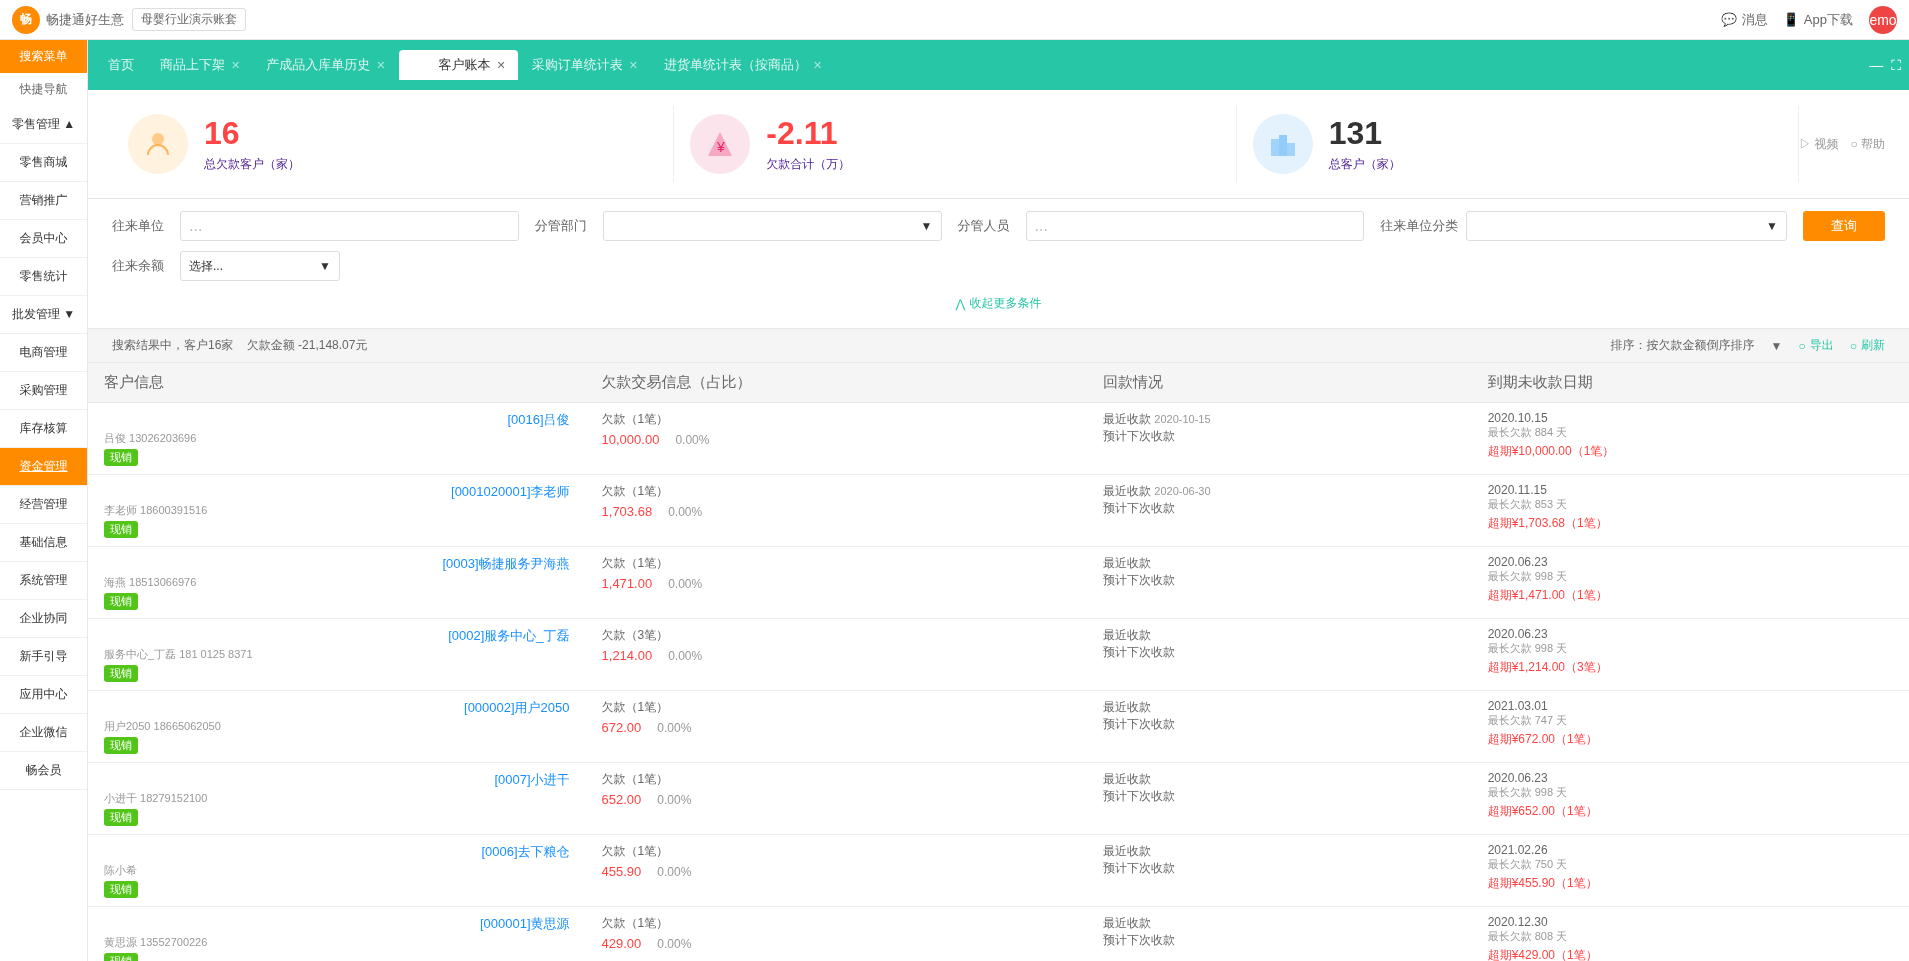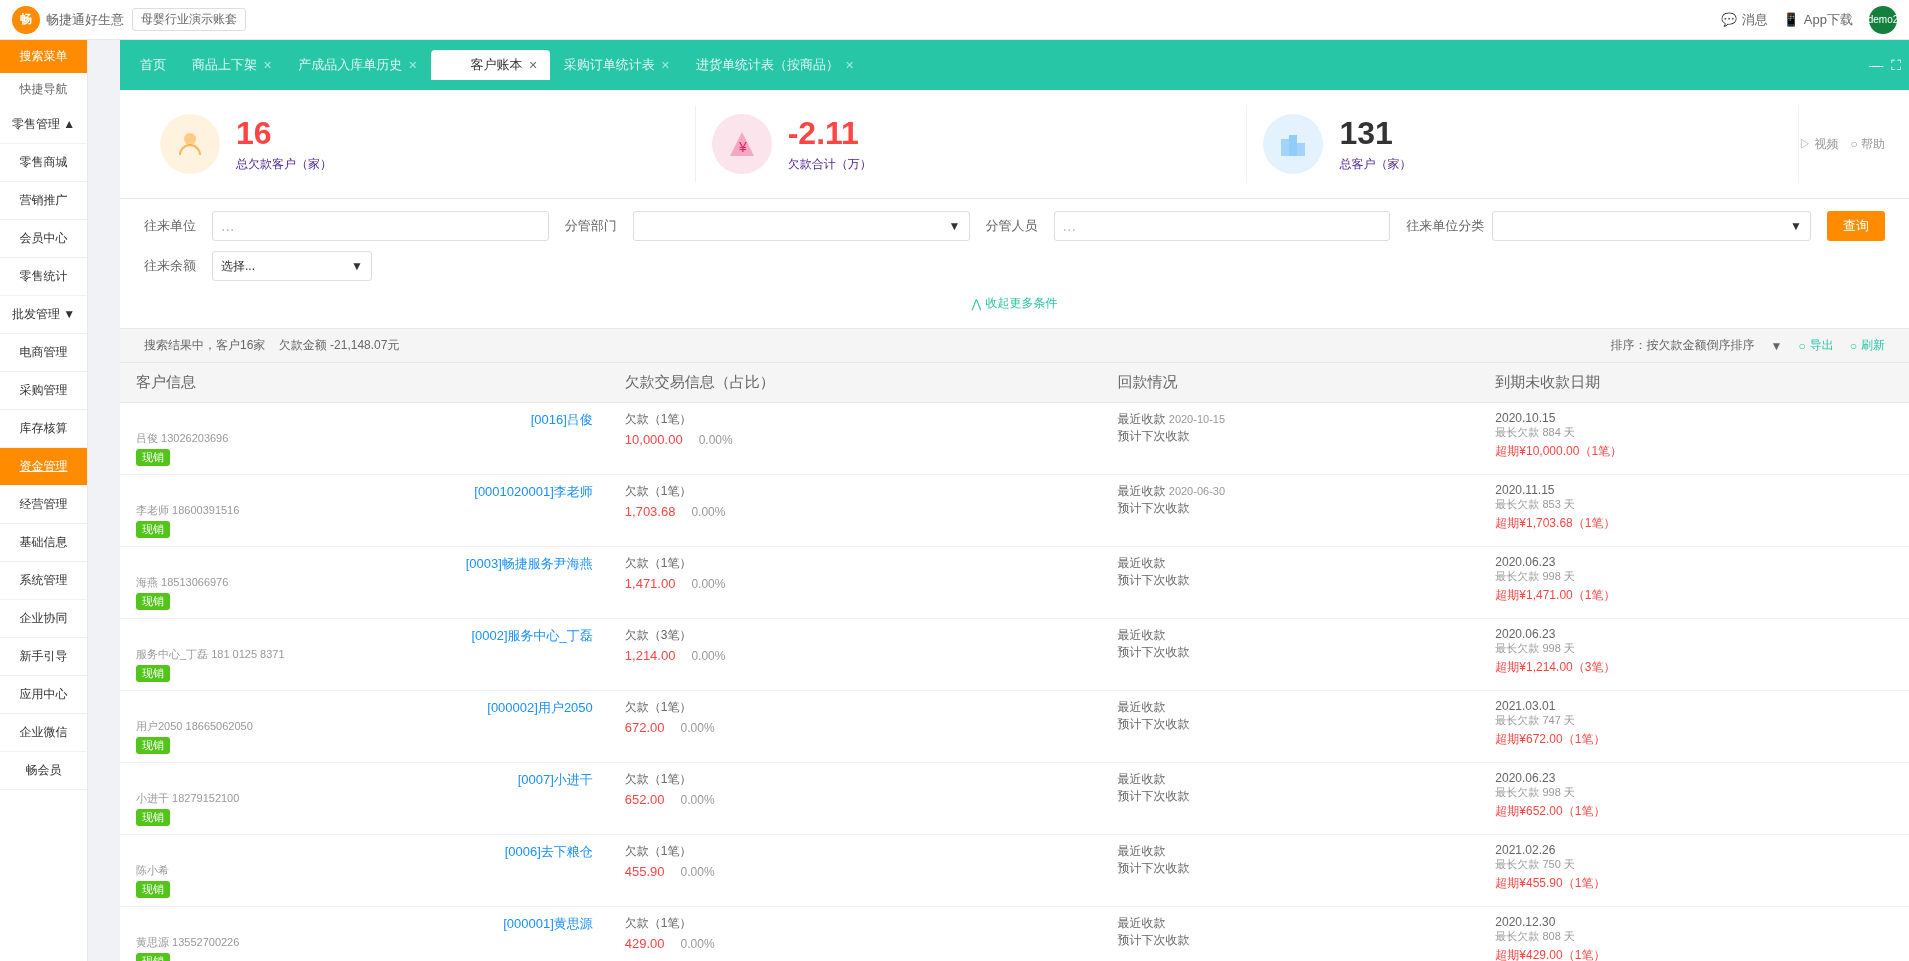--- a/index.html
+++ b/index.html
@@ -8,23 +8,23 @@
     
     .app-container { display: flex; flex-direction: column; height: 961px; overflow: hidden; }
     .top-bar { height: 40px; background: #fff; display: flex; align-items: center; padding: 0 12px; border-bottom: 1px solid #e8e8e8; justify-content: space-between; }
     .top-bar-left { display: flex; align-items: center; gap: 8px; }
     .logo-area { display: flex; align-items: center; gap: 6px; }
     .logo-icon { width: 28px; height: 28px; background: #ff8c00; border-radius: 50%; display: flex; align-items: center; justify-content: center; color: white; font-size: 12px; font-weight: bold; }
     .app-name { font-size: 13px; color: #666; }
     .store-selector { font-size: 12px; color: #666; padding: 2px 8px; border: 1px solid #ddd; border-radius: 3px; cursor: pointer; }
     .top-bar-right { display: flex; align-items: center; gap: 16px; font-size: 13px; color: #666; }
     .top-bar-right span { cursor: pointer; display: flex; align-items: center; gap: 4px; }
-    .avatar { width: 28px; height: 28px; border-radius: 50%; background: #15803d; display: flex; align-items: center; justify-content: center; color: white; font-size: 10px; }
-
-    .main-layout { display: flex; flex: 1; overflow: hidden; gap: 32px; }
+    .avatar { width: 28px; height: 28px; border-radius: 50%; background: #ef4444; display: flex; align-items: center; justify-content: center; color: white; font-size: 14px; }
+
+    .main-layout { display: flex; flex: 1; overflow: hidden; }
 
     
     .sidebar { width: 88px; background: #fff; border-right: 1px solid #e8e8e8; display: flex; flex-direction: column; overflow-y: auto; }
     .sidebar-search { padding: 8px 6px; background: #ff8c00; color: white; text-align: center; font-size: 12px; cursor: pointer; }
     .sidebar-item { padding: 10px 4px; text-align: center; font-size: 12px; color: #333; cursor: pointer; border-bottom: 1px solid #f0f0f0; }
     .sidebar-item.active { background: #ff8c00; color: white; text-decoration: underline; }
     .quick-nav { padding: 8px 6px; text-align: center; font-size: 12px; color: #666; cursor: pointer; }
 
     
     .tab-bar { height: 50px; background: #26c6a6; display: flex; align-items: center; padding: 0 8px; gap: 2px; position: relative; }
@@ -54,21 +54,21 @@
 
     
     .filter-area { background: #fff; padding: 12px 24px; border-bottom: 1px solid #e8e8e8; }
     .filter-row { display: flex; gap: 16px; align-items: center; margin-bottom: 10px; }
     .filter-item { display: flex; align-items: center; gap: 8px; flex: 1; }
     .filter-label { font-size: 13px; color: #666; white-space: nowrap; min-width: 60px; }
     .filter-input { flex: 1; height: 30px; border: 1px solid #ddd; border-radius: 3px; padding: 0 8px; font-size: 12px; display: flex; align-items: center; justify-content: space-between; cursor: pointer; position: relative; }
     .filter-input span { color: #bbb; }
     .filter-select { flex: 1; height: 30px; border: 1px solid #ddd; border-radius: 3px; padding: 0 8px; font-size: 12px; display: flex; align-items: center; justify-content: space-between; cursor: pointer; }
     .filter-dots { color: #bbb; font-size: 16px; cursor: pointer; }
-    .query-btn { background: #ff8c00; color: white; border: none; padding: 6px 16px; border-radius: 3px; cursor: pointer; font-size: 13px; }
+    .query-btn { background: #ff8c00; color: white; border: none; padding: 6px 28px; border-radius: 3px; cursor: pointer; font-size: 13px; }
     .collapse-btn { display: flex; align-items: center; gap: 4px; color: #26c6a6; font-size: 12px; cursor: pointer; justify-content: center; padding: 4px; }
 
     
     .result-bar { background: #f5f5f5; padding: 8px 24px; display: flex; justify-content: space-between; align-items: center; font-size: 12px; color: #666; border-bottom: 1px solid #e8e8e8; }
     .result-actions { display: flex; gap: 16px; align-items: center; }
     .action-btn { display: flex; align-items: center; gap: 4px; color: #26c6a6; cursor: pointer; font-size: 12px; }
 
     
     .table-area { flex: 1; overflow-y: auto; background: #fff; }
     table { width: 100%; border-collapse: collapse; }

